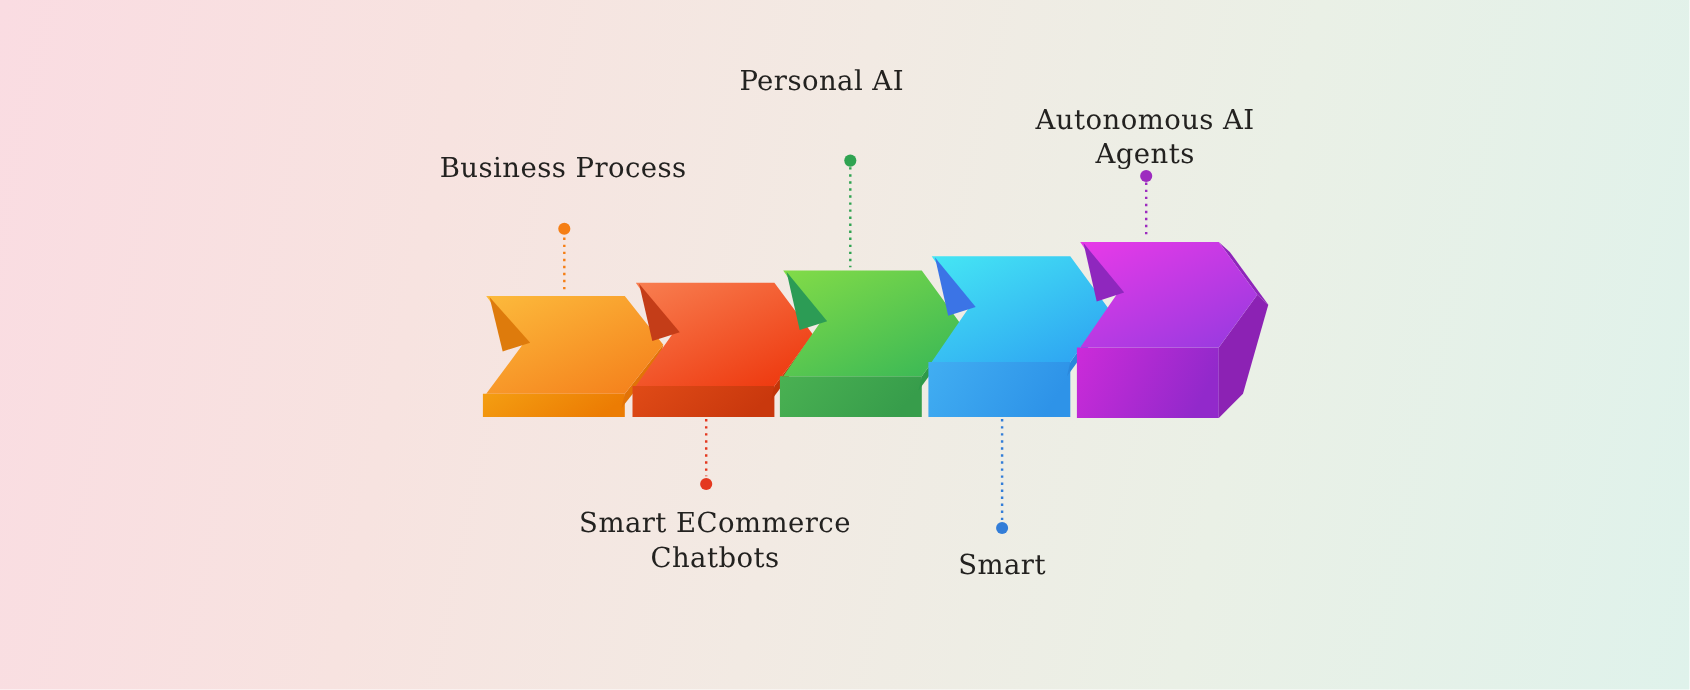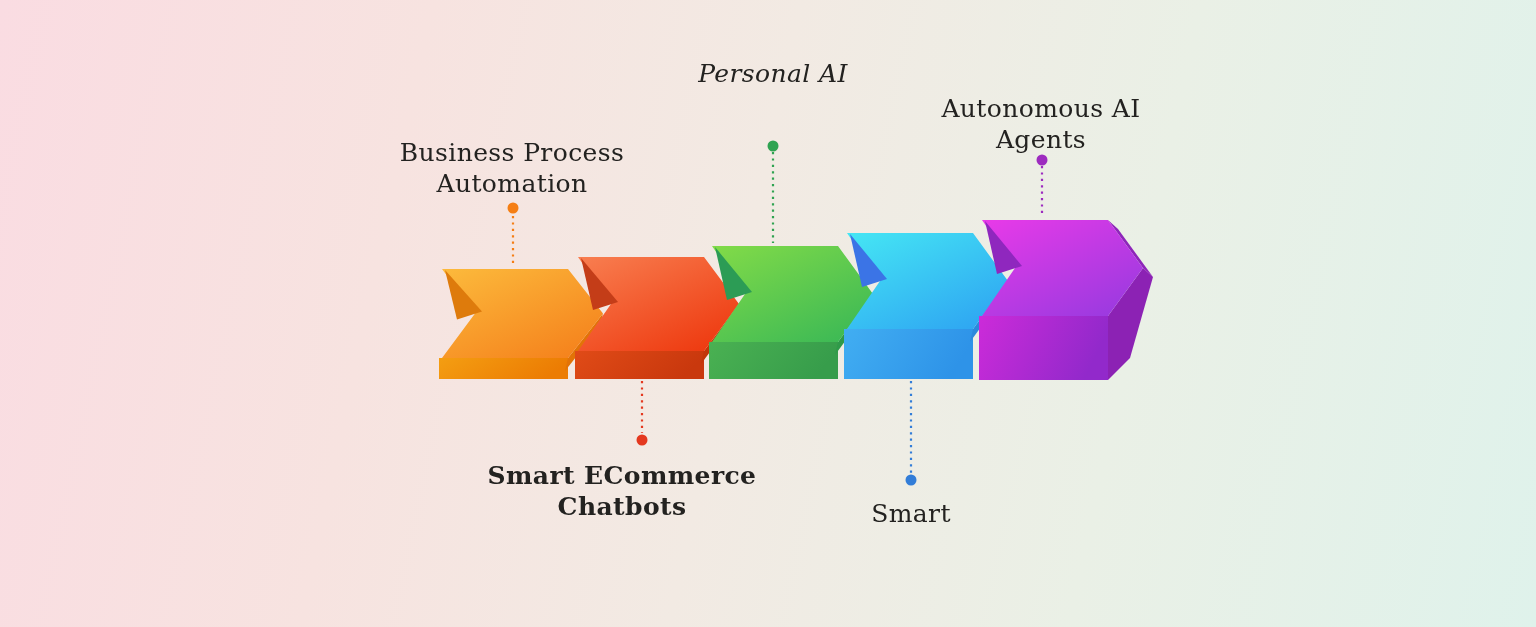--- a/index.html
+++ b/index.html
@@ -120,27 +120,26 @@
         </g>
         <g>
           <line x1="1042" y1="166" x2="1042" y2="217" stroke="#9D2BBF" stroke-width="2.2" stroke-dasharray="2.2 4.2"></line>
           <circle cx="1042" cy="160" r="5.5" fill="#9D2BBF"></circle>
         </g>
       </g>
   </svg>
   <div id="labels">
       <div class="step-label" style="left: 302px; top: 137px;">
         <div>Business Process</div>
-        <div>Automation</div>
       </div>
-      <div class="step-label" style="left: 412px; top: 460px; font-weight: bold;">
+      <div class="step-label" style="left: 440px; top: 460px;">
         <div>Smart ECommerce</div>
         <div>Chatbots</div>
       </div>
-      <div class="step-label" style="left: 563px; top: 58px; font-style: italic;">
+      <div class="step-label" style="left: 537px; top: 58px;">
         <div>Personal AI</div>
       </div>
       <div class="step-label" style="left: 701px; top: 498px;">
         <div>Smart</div>
       </div>
       <div class="step-label" style="left: 831px; top: 93px;">
         <div>Autonomous AI</div>
         <div>Agents</div>
       </div>
     </div>

